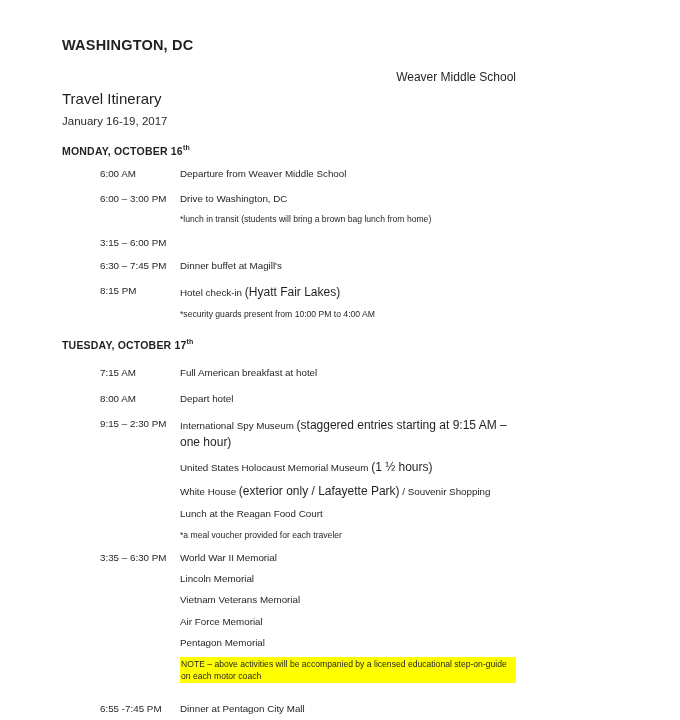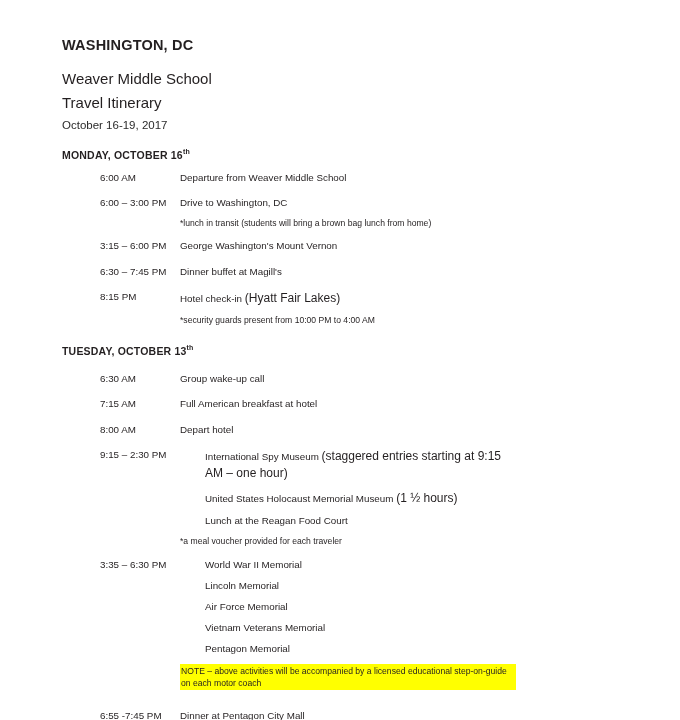--- a/index.html
+++ b/index.html
@@ -23,24 +23,25 @@
     position: relative;
   }
   .doc-title {
     font-size: 14.5px;
     font-weight: bold;
     letter-spacing: 0.2px;
     margin: 0 0 6px 0;
     line-height: 1.25;
   }
   .doc-sub1 {
-    font-size: 15px;
+    font-size: 12px;
     font-weight: normal;
     margin: 16px 0 5px 0;
     line-height: 1.25;
+    text-align: right;
   }
   .doc-sub2 {
     font-size: 15px;
     font-weight: normal;
     margin: 0 0 5px 0;
     line-height: 1.25;
   }
   .doc-dates {
     font-size: 11.5px;
     font-weight: normal;
@@ -102,33 +103,32 @@
     padding: 1px 1px 1px 1px;
     line-height: 1.4;
     color: #231f20;
   }
   .highlight-row {
     margin-top: 6px;
     margin-bottom: 10px;
   }
   .sublist .line {
     margin-bottom: 7px;
-    margin-left: 25px;
   }
   .spacer-sm { height: 6px; }
 </style>
 </head>
 <body>
 
 <div class="page">
 
   <h1 class="doc-title">WASHINGTON, DC</h1>
   <div class="doc-sub1">Weaver Middle School</div>
   <div class="doc-sub2">Travel Itinerary</div>
-  <div class="doc-dates">October 16-19, 2017</div>
+  <div class="doc-dates">January 16-19, 2017</div>
 
   <div class="day-block">
     <div class="day-header">
       <span>MONDAY, OCTOBER 16</span><sup>th</sup>
     </div>
 
     <div class="row">
       <div class="time">6:00 AM</div>
       <div class="desc">
         <span class="line">Departure from Weaver Middle School</span>
@@ -138,86 +138,78 @@
     <div class="row">
       <div class="time">6:00 – 3:00 PM</div>
       <div class="desc">
         <span class="line">Drive to Washington, DC</span>
         <span class="note">*lunch in transit (students will bring a brown bag lunch from home)</span>
       </div>
     </div>
 
     <div class="row">
       <div class="time">3:15 – 6:00 PM</div>
-      <div class="desc">
-        <span class="line">George Washington's Mount Vernon</span>
-      </div>
     </div>
 
     <div class="row">
       <div class="time">6:30 – 7:45 PM</div>
       <div class="desc">
         <span class="line">Dinner buffet at Magill's</span>
       </div>
     </div>
 
     <div class="row">
       <div class="time">8:15 PM</div>
       <div class="desc">
         <span class="line"><span>Hotel check-in</span> <span class="paren">(Hyatt Fair Lakes)</span></span>
         <span class="note">*security guards present from 10:00 PM to 4:00 AM</span>
       </div>
     </div>
   </div>
 
   <div class="day-block">
     <div class="day-header">
-      <span>TUESDAY, OCTOBER 13</span><sup>th</sup>
+      <span>TUESDAY, OCTOBER 17</span><sup>th</sup>
     </div>
 
     <div class="spacer-sm"></div>
 
-    <div class="row">
-      <div class="time">6:30 AM</div>
-      <div class="desc">
-        <span class="line">Group wake-up call</span>
-      </div>
-    </div>
 
     <div class="row">
       <div class="time">7:15 AM</div>
       <div class="desc">
         <span class="line">Full American breakfast at hotel</span>
       </div>
     </div>
 
     <div class="row">
       <div class="time">8:00 AM</div>
       <div class="desc">
         <span class="line">Depart hotel</span>
       </div>
     </div>
 
     <div class="row">
       <div class="time">9:15 – 2:30 PM</div>
       <div class="desc sublist">
         <span class="line"><span>International Spy Museum</span> <span class="paren">(staggered entries starting at 9:15 AM – one hour)</span></span>
         <span class="line"><span>United States Holocaust Memorial Museum</span> <span class="paren">(1 ½ hours)</span></span>
+        <span class="line"><span>White House</span> <span class="paren">(exterior only / Lafayette Park)</span><span> / Souvenir Shopping</span></span>
         <span class="line">Lunch at the Reagan Food Court</span>
         <span class="note">*a meal voucher provided for each traveler</span>
       </div>
     </div>
 
     <div class="row">
       <div class="time">3:35 – 6:30 PM</div>
       <div class="desc sublist">
         <span class="line">World War II Memorial</span>
         <span class="line">Lincoln Memorial</span>
+        <span class="line">Vietnam Veterans Memorial</span>
         <span class="line">Air Force Memorial</span>
-        <span class="line">Vietnam Veterans Memorial</span>
         <span class="line">Pentagon Memorial</span>
         <div class="highlight-row">
           <span class="highlight">NOTE – above activities will be accompanied by a licensed educational step-on-guide on each motor coach</span>
         </div>
       </div>
     </div>
 
     <div class="row">
       <div class="time">6:55 -7:45 PM</div>
       <div class="desc">

